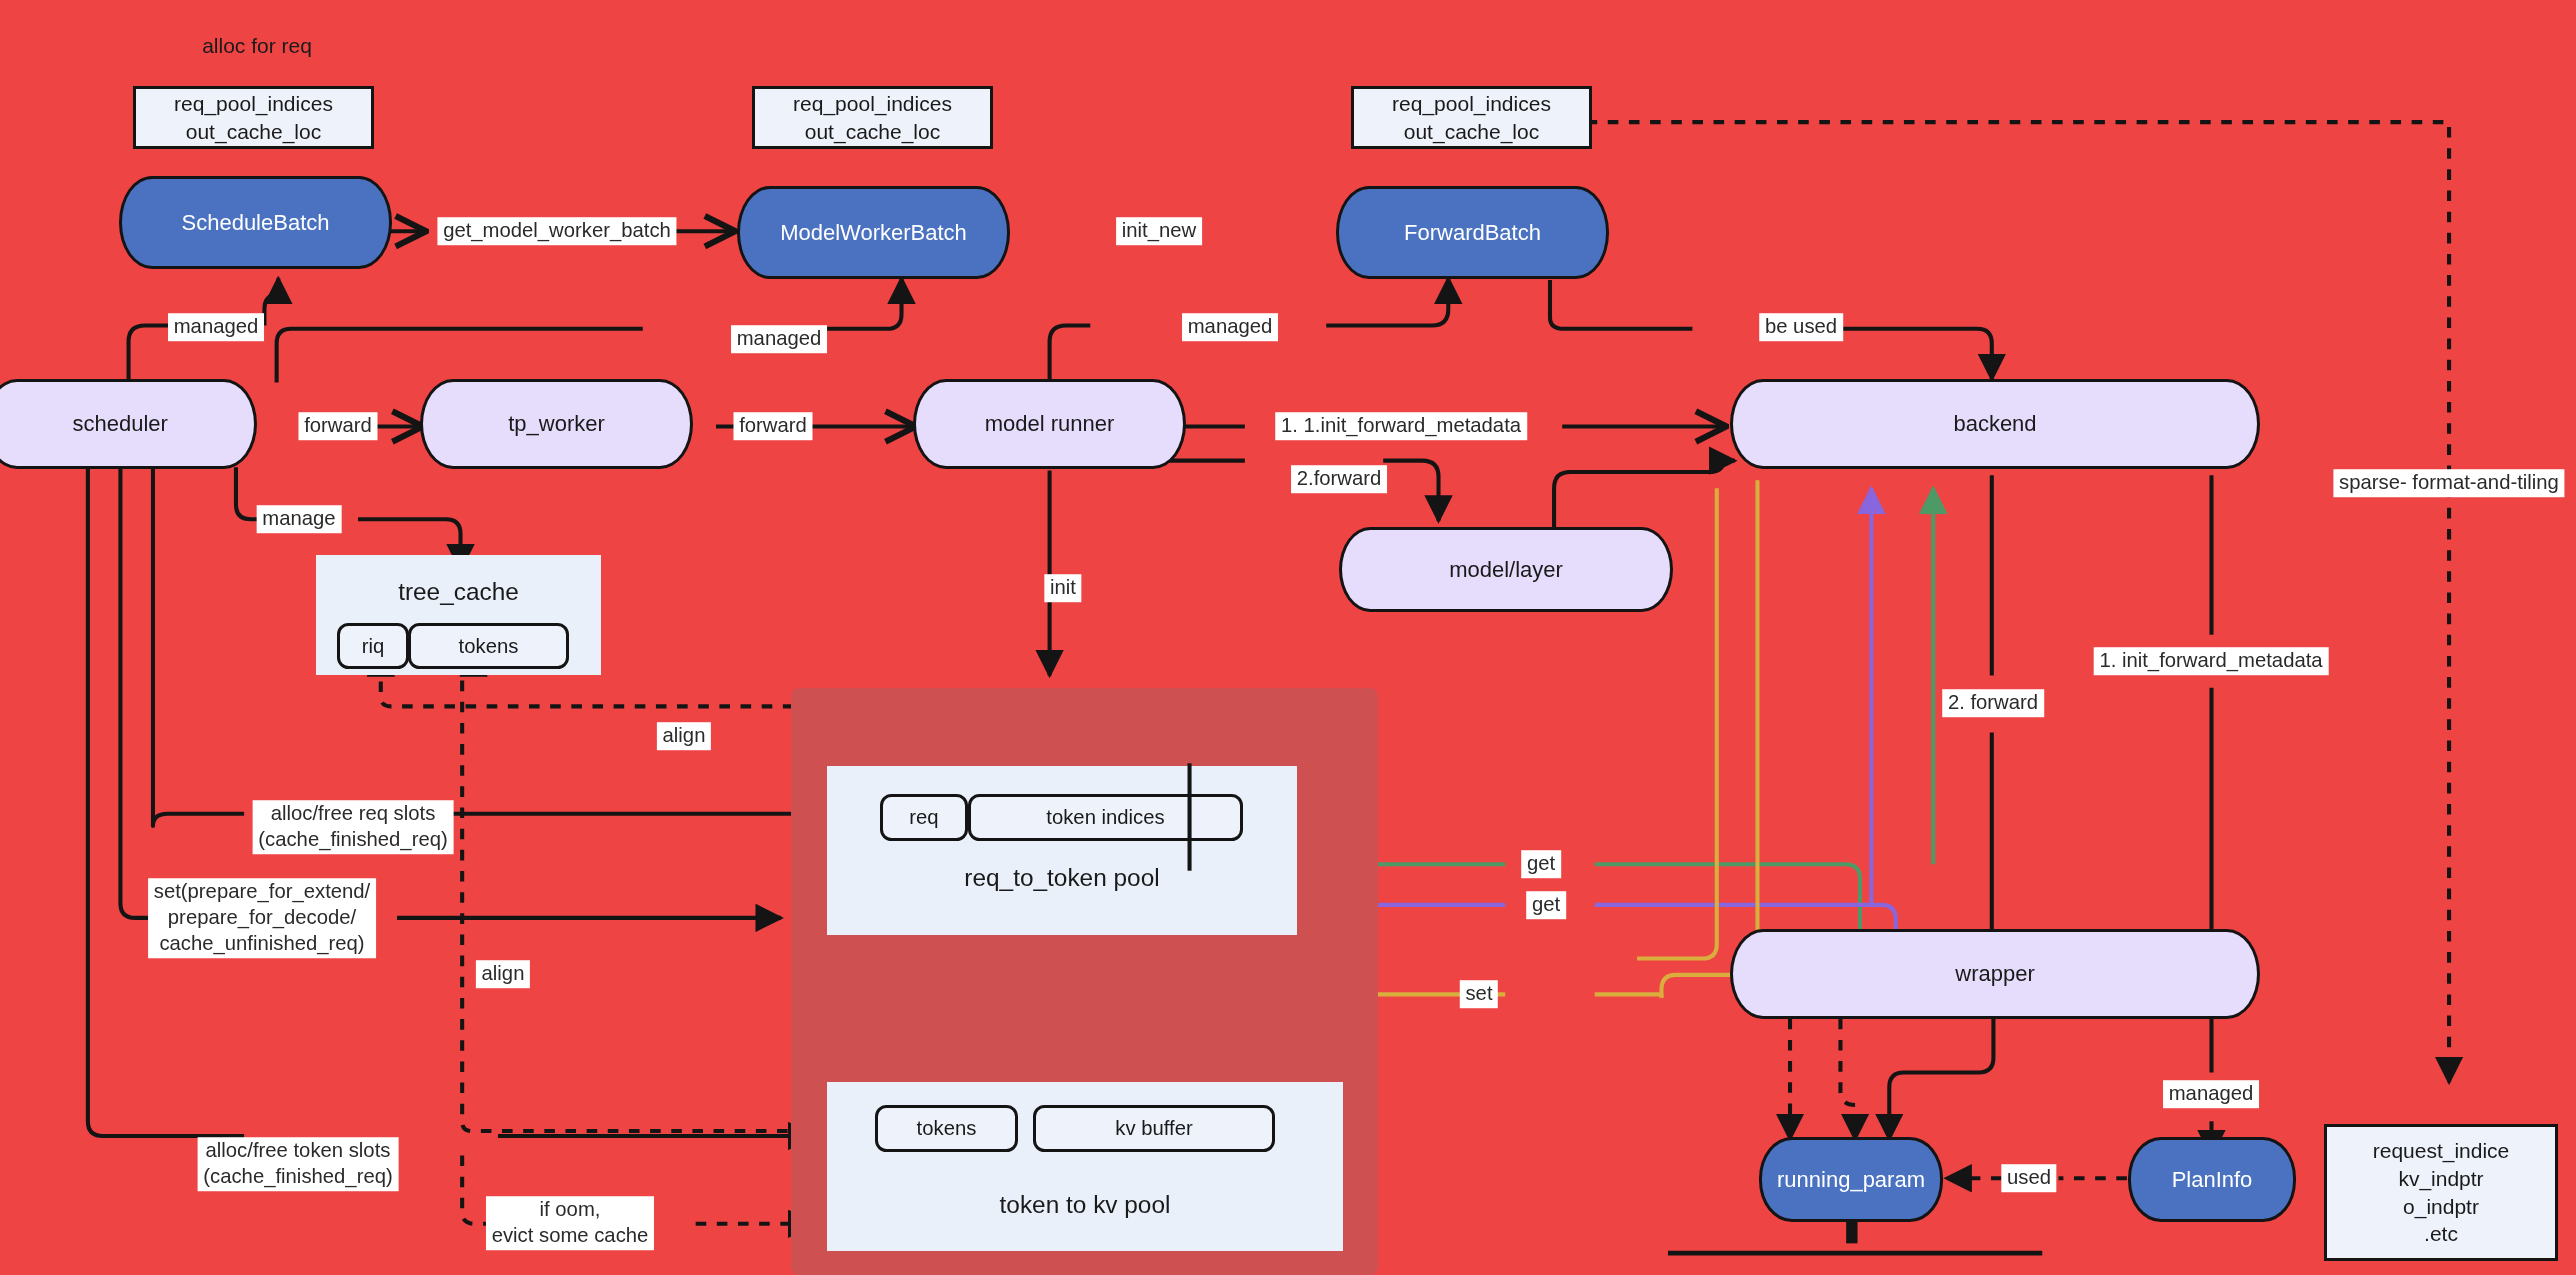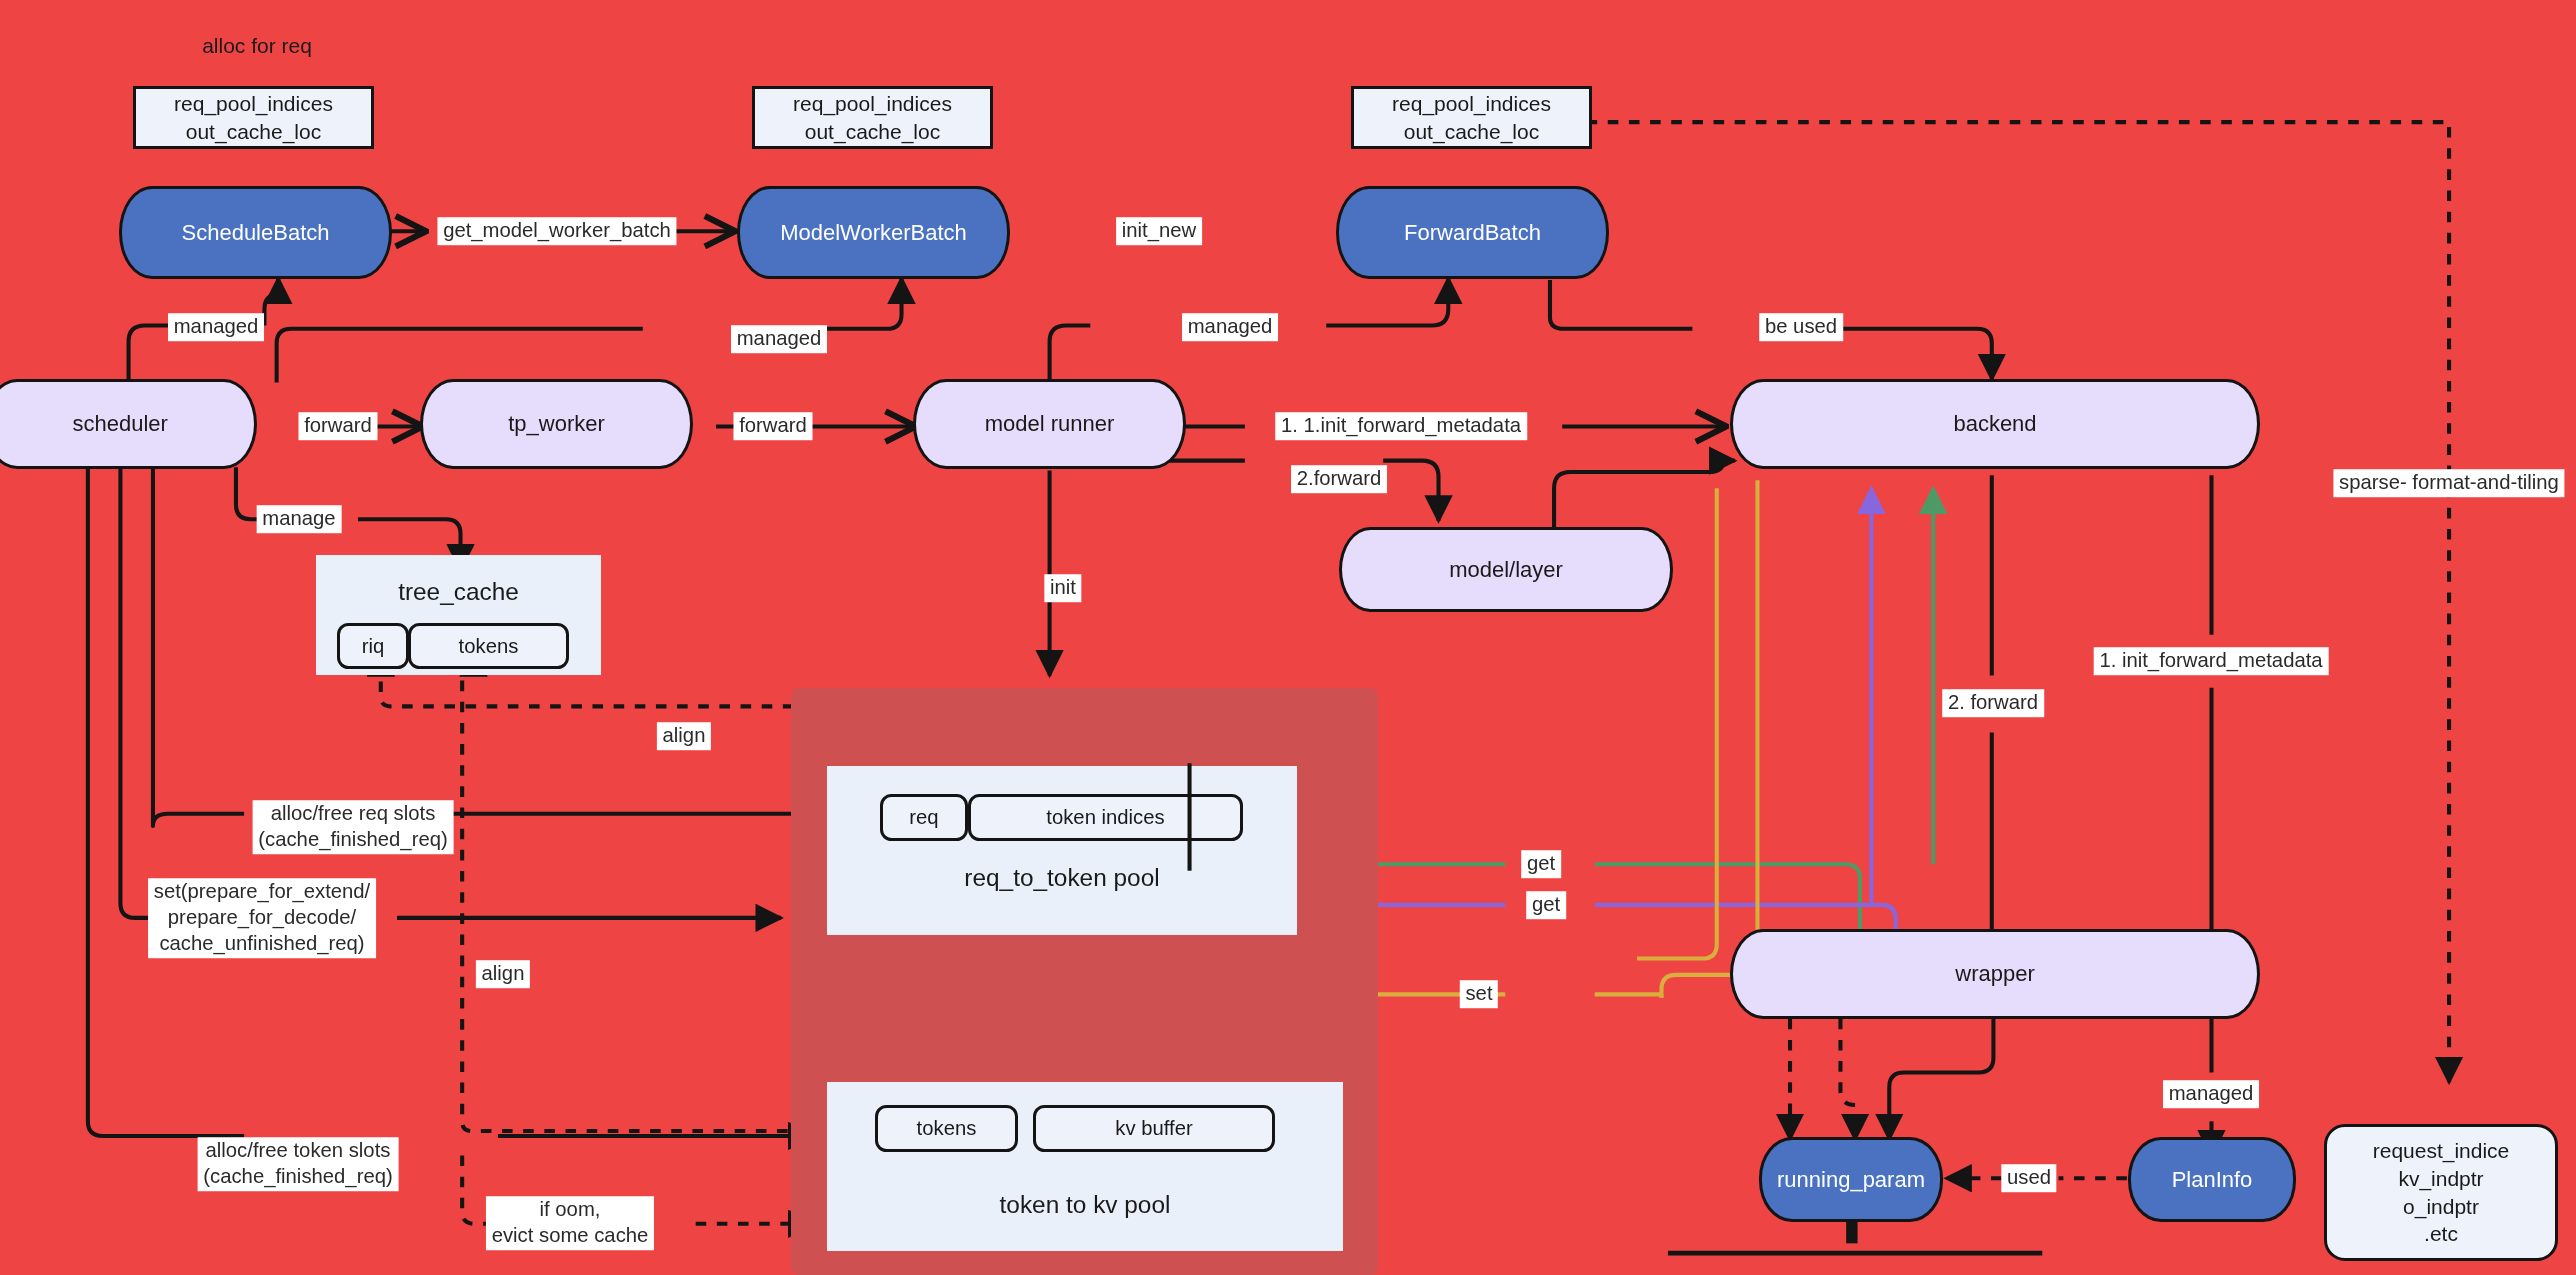--- a/index.html
+++ b/index.html
@@ -233,35 +233,35 @@
 
   <div class="ftitle" style="left:257px; top:46px;">alloc for req</div>
 
   <div class="box-plain" style="left:133px; top:86px; width:241px; height:63px; white-space:pre;">req_pool_indices
 out_cache_loc</div>
   <div class="box-plain" style="left:752px; top:86px; width:241px; height:63px; white-space:pre;">req_pool_indices
 out_cache_loc</div>
   <div class="box-plain" style="left:1351px; top:86px; width:241px; height:63px; white-space:pre;">req_pool_indices
 out_cache_loc</div>
 
-  <div class="node node-blue" style="left:119px; top:186px; width:273px; height:93px;">ScheduleBatch</div>
+  <div class="node node-blue" style="left:119px; top:176px; width:273px; height:93px;">ScheduleBatch</div>
   <div class="node node-blue" style="left:737px; top:186px; width:273px; height:93px;">ModelWorkerBatch</div>
   <div class="node node-blue" style="left:1336px; top:186px; width:273px; height:93px;">ForwardBatch</div>
 
   <div class="node node-purple" style="left:-16.3px; top:379px; width:273px; height:90px;">scheduler</div>
   <div class="node node-purple" style="left:420px; top:379px; width:273px; height:90px;">tp_worker</div>
   <div class="node node-purple" style="left:913px; top:379px; width:273px; height:90px;">model runner</div>
   <div class="node node-purple" style="left:1730px; top:379px; width:530px; height:90px;">backend</div>
   <div class="node node-purple" style="left:1339px; top:527px; width:334px; height:85px;">model/layer</div>
   <div class="node node-purple" style="left:1730px; top:929px; width:530px; height:90px;">wrapper</div>
 
   <div class="node node-blue" style="left:1759px; top:1137px; width:184px; height:85px; border-radius:33px/41px;">running_param</div>
   <div class="node node-blue" style="left:2128px; top:1137px; width:168px; height:85px; border-radius:33px/41px;">PlanInfo</div>
 
-  <div class="box-plain" style="left:2324px; top:1124px; width:234px; height:137px; white-space:pre;border-radius:21px;">request_indice
+  <div class="box-plain" style="left:2324px; top:1124px; width:234px; height:137px; white-space:pre;">request_indice
 kv_indptr
 o_indptr
 .etc</div>
 
   <div class="panel" style="left:316px; top:555px; width:285px; height:120px;"></div>
   <div class="panel-title" style="left:316px; top:578px; width:285px;">tree_cache</div>
   <div class="chip" style="left:337px; top:623px; width:72px; height:46px;">riq</div>
   <div class="chip" style="left:408px; top:623px; width:161px; height:46px;">tokens</div>
 
   <div class="panel-red" style="left:791px; top:688px; width:587px; height:587px;"></div>

